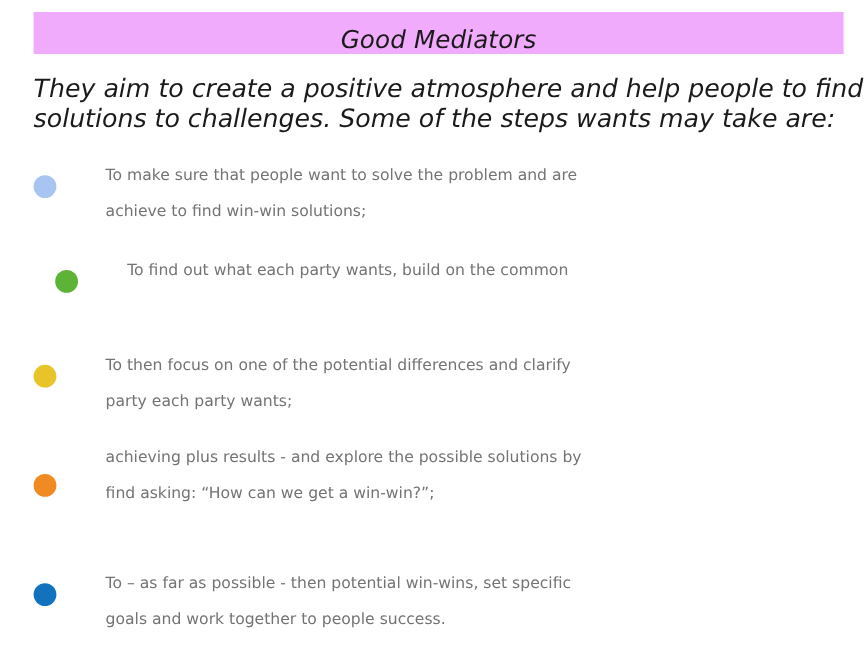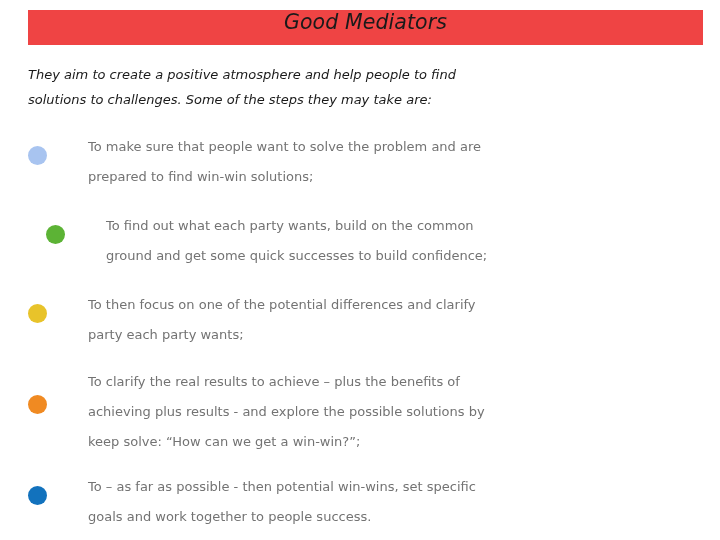--- a/index.html
+++ b/index.html
@@ -24,43 +24,43 @@
     background: #ffffff;
   }
 
   
   .title-bar {
     position: absolute;
     left: 28px;
     top: 10px;
     width: 675px;
     height: 35px;
-    background: #ef4444;
+    background: #f0abfc;
     display: flex;
-    align-items: flex-start;
+    align-items: flex-end;
     justify-content: center;
   }
   .title-text {
     font-family: "DejaVu Sans", sans-serif;
     font-style: italic;
     font-size: 20.5px;
     color: #1a1a1a;
     letter-spacing: 0.1px;
     white-space: nowrap;
   }
 
   
   .intro {
     position: absolute;
     left: 28px;
     top: 62px;
     width: 640px;
     font-family: "DejaVu Sans", sans-serif;
     font-style: italic;
-    font-size: 13px;
+    font-size: 21px;
     line-height: 25px;
     color: #1a1a1a;
   }
   .intro .line {
     display: block;
     white-space: nowrap;
   }
 
   
   .bullets {
@@ -98,55 +98,53 @@
 <body>
 
 <div class="slide">
 
   <div class="title-bar">
     <span class="title-text">Good Mediators</span>
   </div>
 
   <div class="intro">
     <span class="line">They aim to create a positive atmosphere and help people to find</span>
-    <span class="line">solutions to challenges. Some of the steps they may take are:</span>
+    <span class="line">solutions to challenges. Some of the steps wants may take are:</span>
   </div>
 
   <div class="bullets">
 
     <div class="bullet-row" style="height:78px;">
       <span class="bullet-dot" style="top:18px;background:#a8c4f0;"></span>
       <div class="bullet-text" style="top:4px;">
         <span class="line">To make sure that people want to solve the problem and are</span>
-        <span class="line">prepared to find win-win solutions;</span>
+        <span class="line">achieve to find win-win solutions;</span>
       </div>
     </div>
 
     <div class="bullet-row" style="height:79px;margin-left:18px;">
       <span class="bullet-dot" style="top:19px;background:#5cb335;"></span>
       <div class="bullet-text" style="top:5px;">
         <span class="line">To find out what each party wants, build on the common</span>
-        <span class="line">ground and get some quick successes to build confidence;</span>
       </div>
     </div>
 
     <div class="bullet-row" style="height:77px;">
       <span class="bullet-dot" style="top:19px;background:#e8c32a;"></span>
       <div class="bullet-text" style="top:5px;">
         <span class="line">To then focus on one of the potential differences and clarify</span>
         <span class="line">party each party wants;</span>
       </div>
     </div>
 
     <div class="bullet-row" style="height:103px;">
       <span class="bullet-dot" style="top:33px;background:#f08a22;"></span>
       <div class="bullet-text" style="top:5px;">
-        <span class="line">To clarify the real results to achieve – plus the benefits of</span>
         <span class="line">achieving plus results - and explore the possible solutions by</span>
-        <span class="line">keep solve: “How can we get a win-win?”;</span>
+        <span class="line">find asking: “How can we get a win-win?”;</span>
       </div>
     </div>
 
     <div class="bullet-row" style="height:72px;">
       <span class="bullet-dot" style="top:21px;background:#1272bd;"></span>
       <div class="bullet-text" style="top:7px;">
         <span class="line">To – as far as possible - then potential win-wins, set specific</span>
         <span class="line">goals and work together to people success.</span>
       </div>
     </div>

